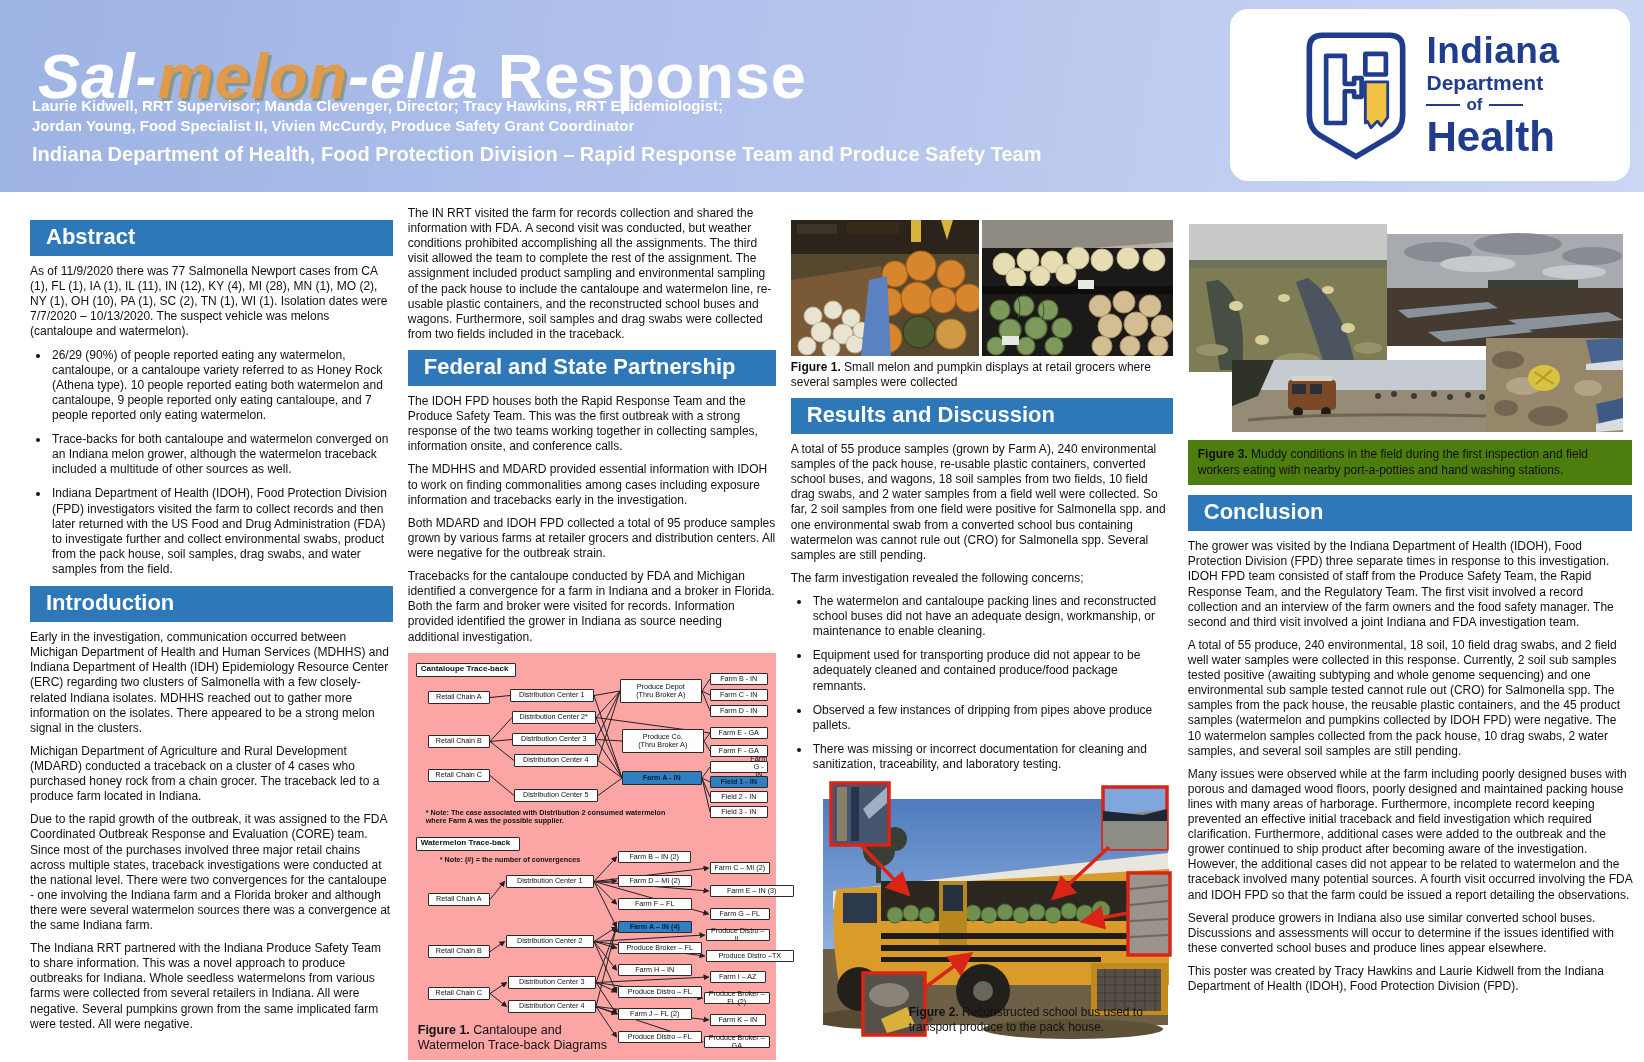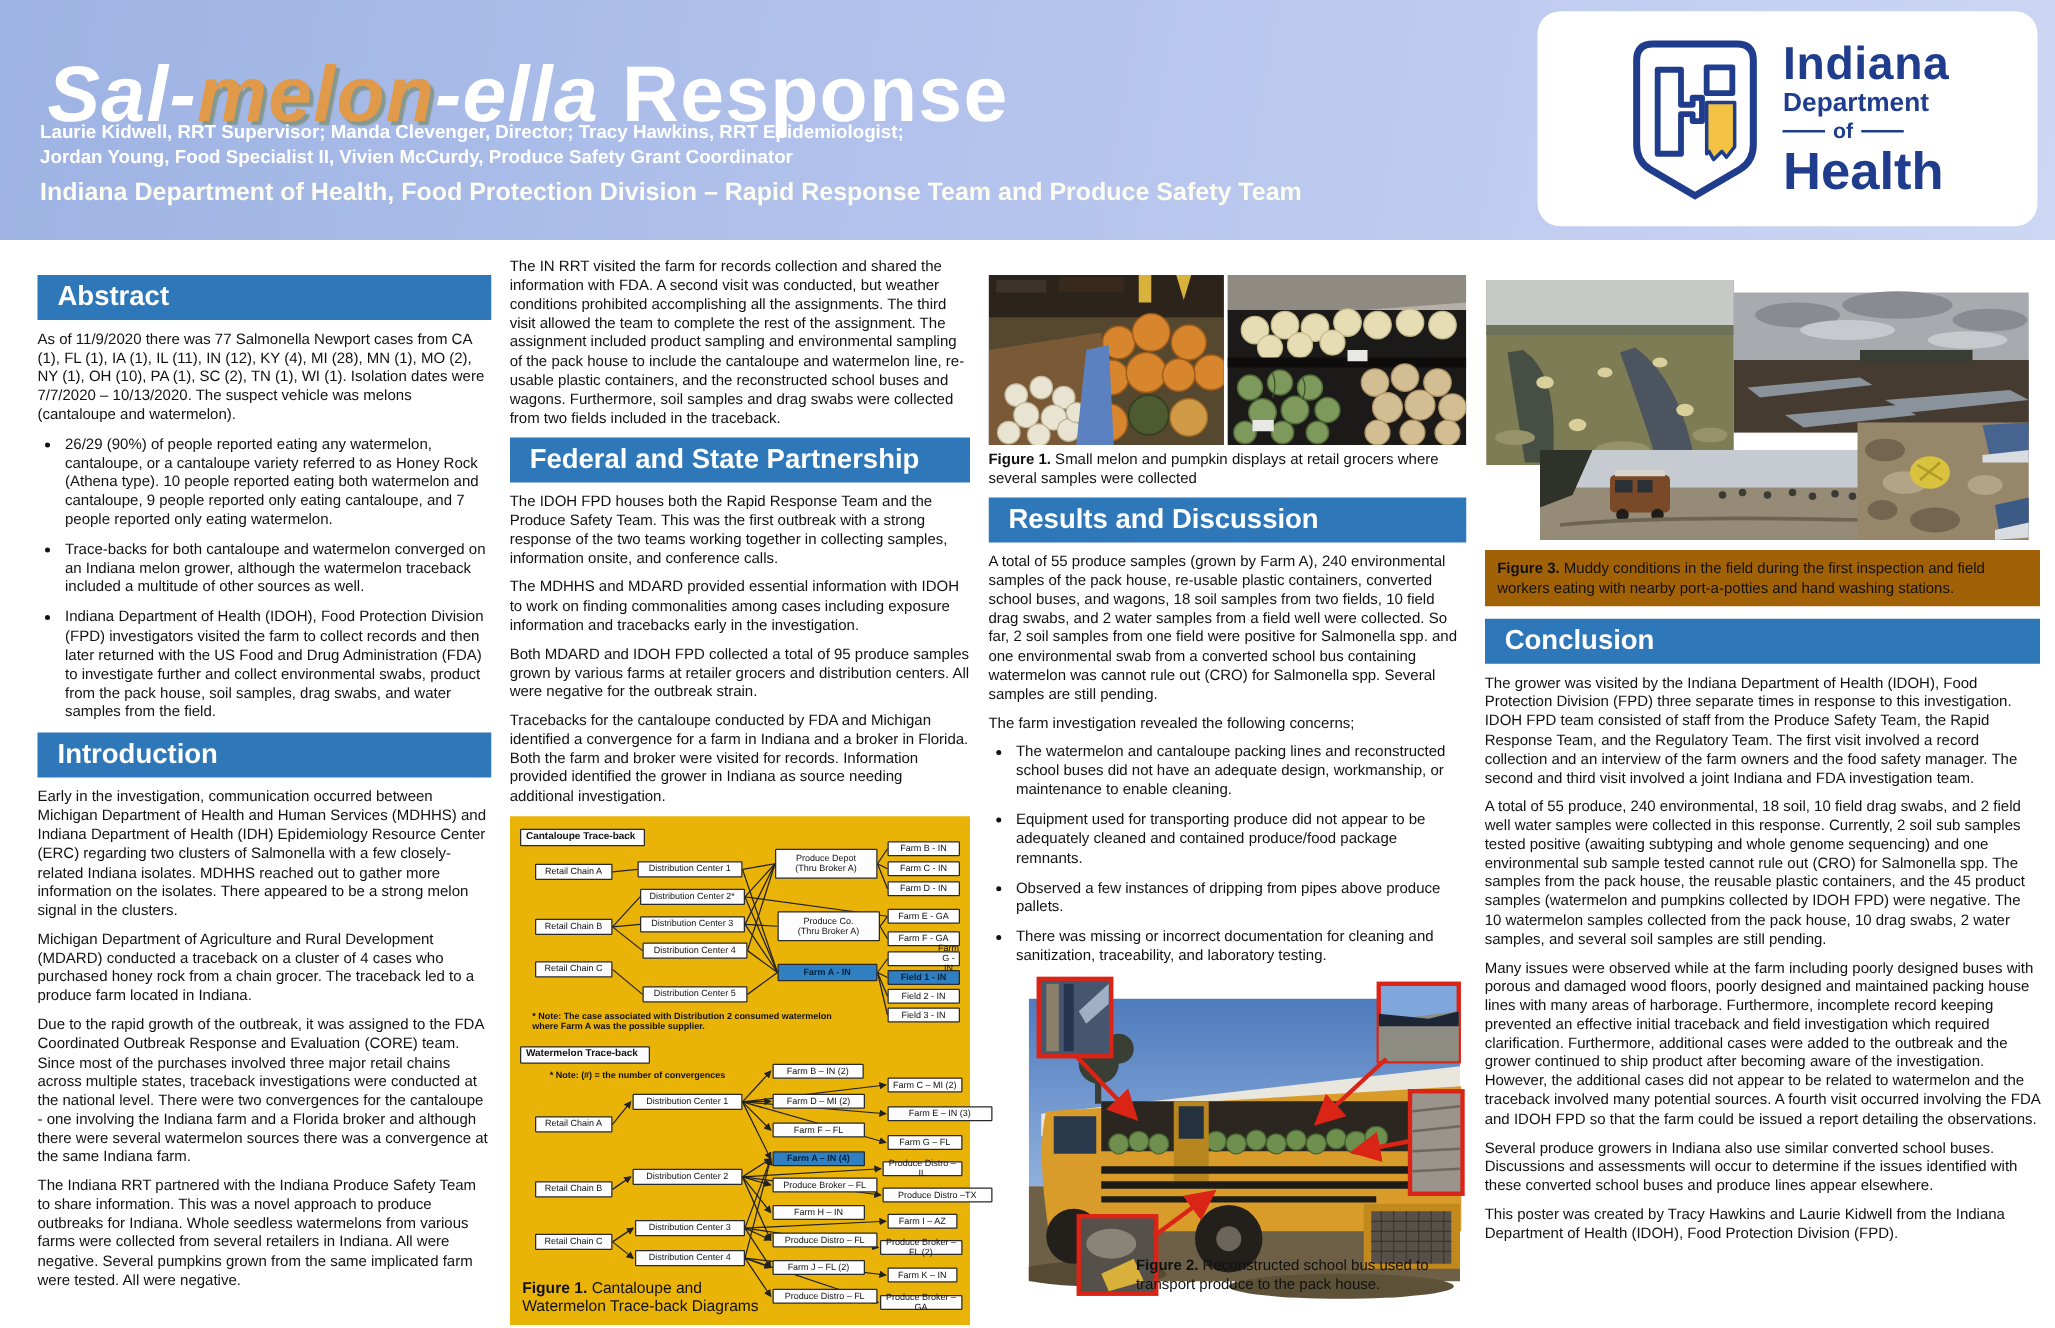--- a/index.html
+++ b/index.html
@@ -46,37 +46,37 @@
     background:#2e77b8;color:#ffffff;font-weight:bold;font-size:22px;
     padding:4px 0 6px 16px;margin:0 0 8px 0;
   }
   .col p{font-size:12px;line-height:1.26;margin:0 0 8px 0;}
   .col ul{margin:0 0 6px 0;padding-left:20px;font-size:12px;line-height:1.26;list-style-type:disc;}
   .col li{margin-bottom:9px;padding-left:2px;}
   .mt{margin-top:14px;}
   .caption{font-size:12px;line-height:1.25;margin:4px 0 8px 0;}
   .caption b{font-weight:bold;}
   
-  .figbox{background:#eab308;padding:8px 6px 4px 6px;margin-top:4px;}
+  .figbox{background:#fca5a5;padding:8px 6px 4px 6px;margin-top:4px;}
   .diagram{position:relative;margin:0 auto;}
   .diagram svg{position:absolute;left:0;top:0;}
   .dnode{
     position:absolute;border:1.2px solid #2a2a2a;background:#fdfdfd;color:#111;
     font-size:7.2px;line-height:1.08;display:flex;align-items:center;justify-content:center;
     text-align:center;white-space:pre-line;box-sizing:border-box;padding:0 1px;border-radius:1px;
   }
   .dnode.hl{background:#2f7fc1;color:#03213d;font-weight:bold;}
   .dnode.titlebox{justify-content:flex-start;padding-left:4px;font-weight:600;font-size:8px;}
   .dlabel{position:absolute;font-size:7.2px;font-weight:600;color:#111;line-height:1.2;}
   .diagcap{font-size:12.5px;line-height:1.25;margin:-30px 0 2px 4px;width:200px;position:relative;}
   
   .photo-row{display:flex;gap:3px;}
   .busfig{position:relative;height:262px;margin-top:4px;}
   .buscap{position:absolute;left:118px;top:224px;width:238px;font-size:12px;line-height:1.25;}
-  .fig3cap{background:#a16207;padding:7px 10px;font-size:12px;line-height:1.3;margin:0 0 10px 0;}
+  .fig3cap{background:#4d7c0f;padding:7px 10px;font-size:12px;line-height:1.3;margin:0 0 10px 0;}
 </style>
 </head>
 <body>
 
 <div class="poster-header">
   <div class="title">
     <span class="ital">Sal-</span><span class="melon">melon</span><span class="ital">-ella</span><span> Response</span>
   </div>
   <div class="authors">
     <div>Laurie Kidwell, RRT Supervisor; Manda Clevenger, Director; Tracy Hawkins, RRT Epidemiologist;</div>

